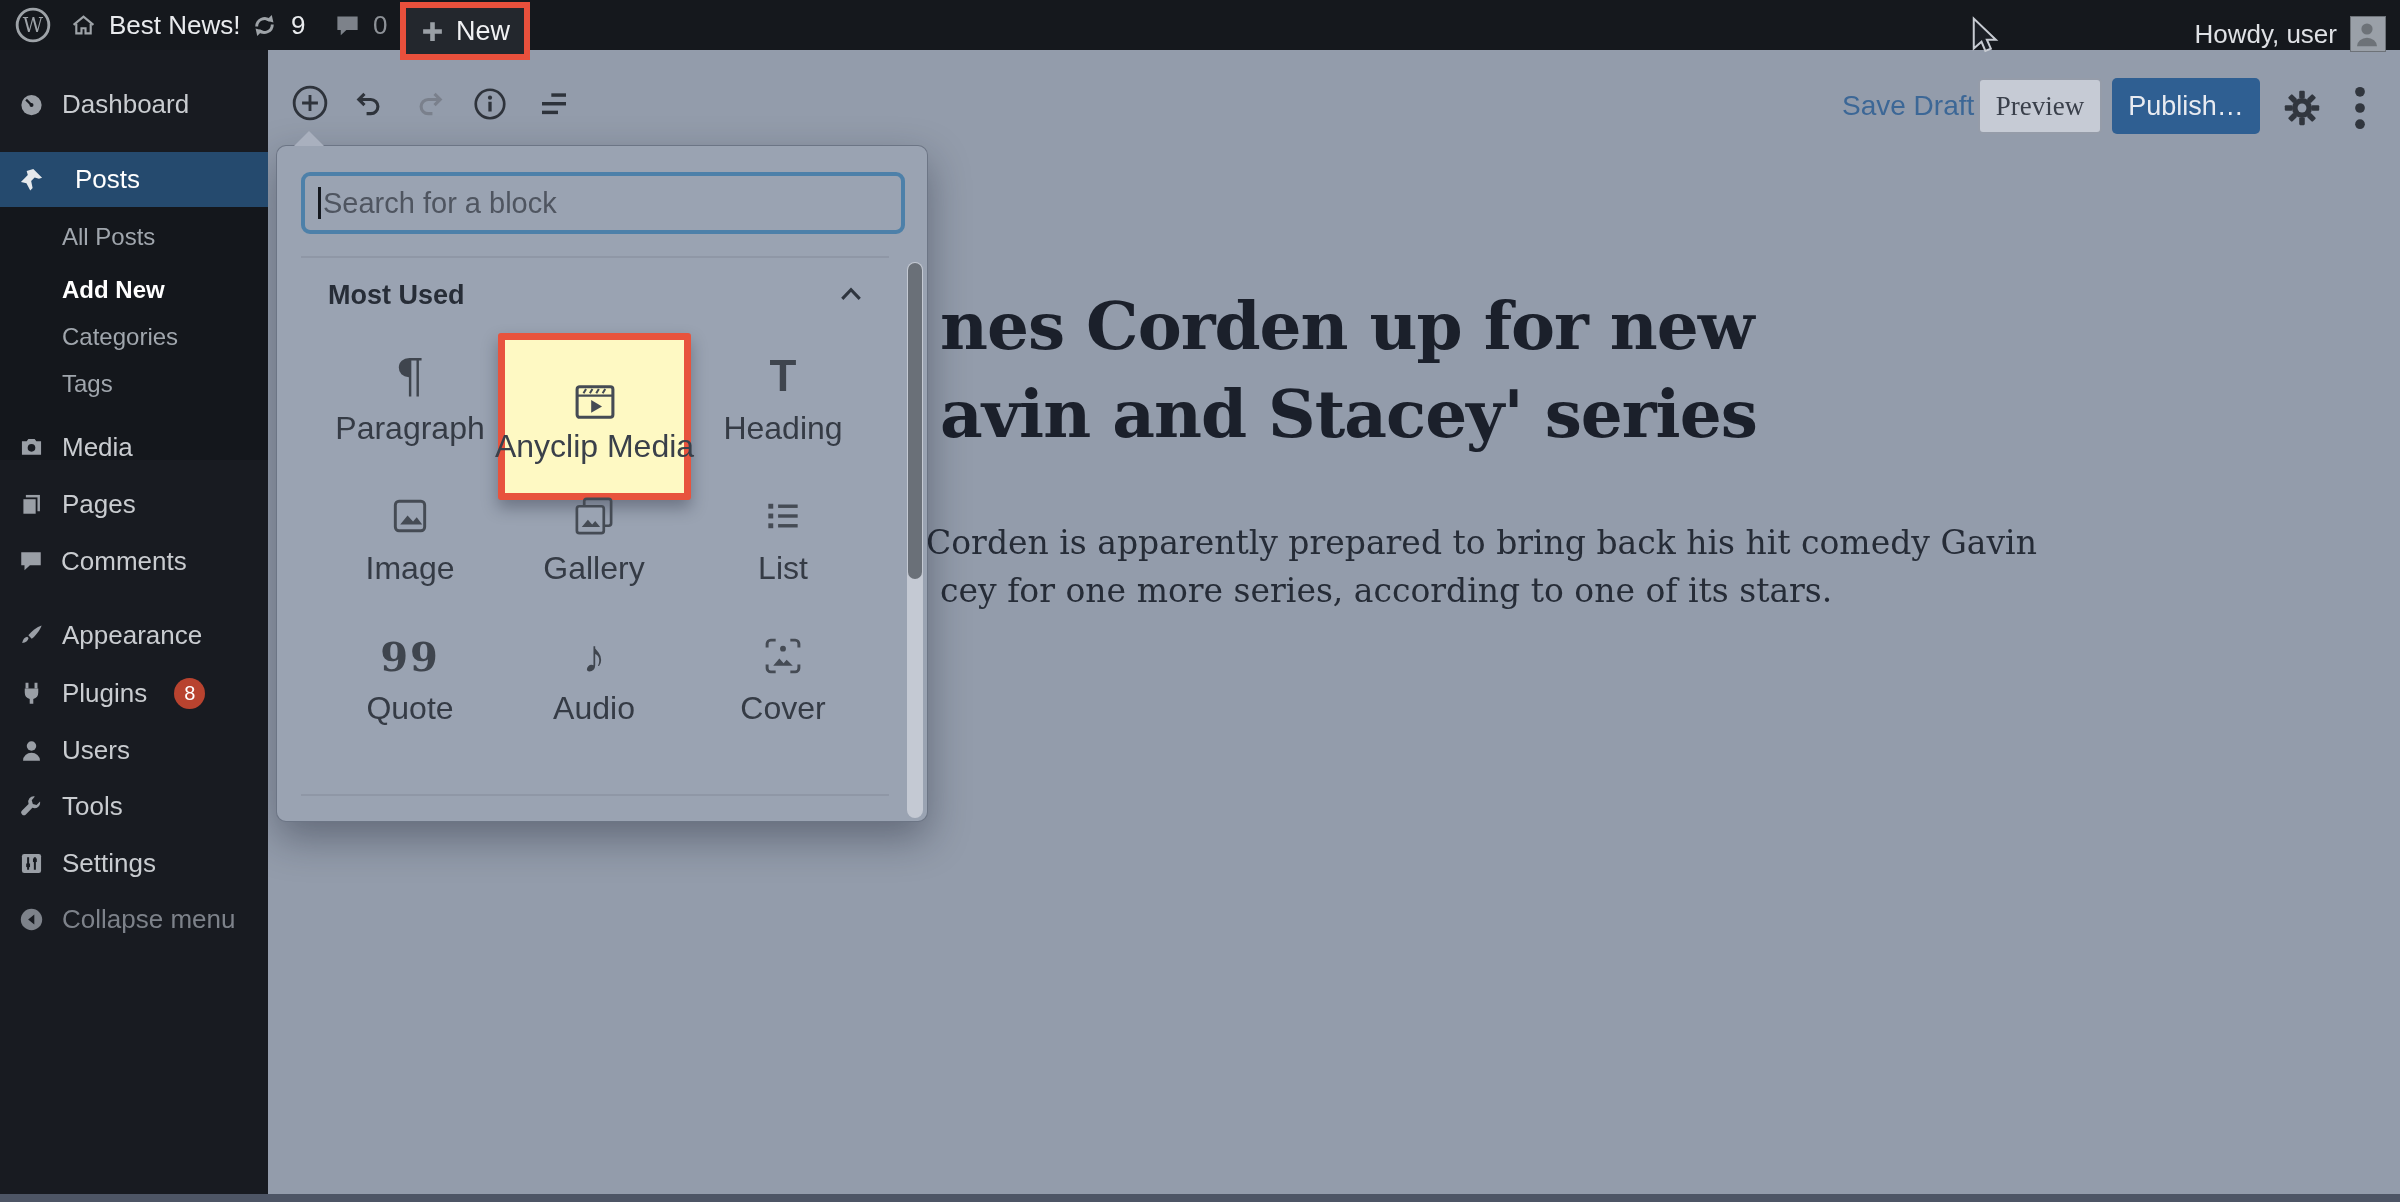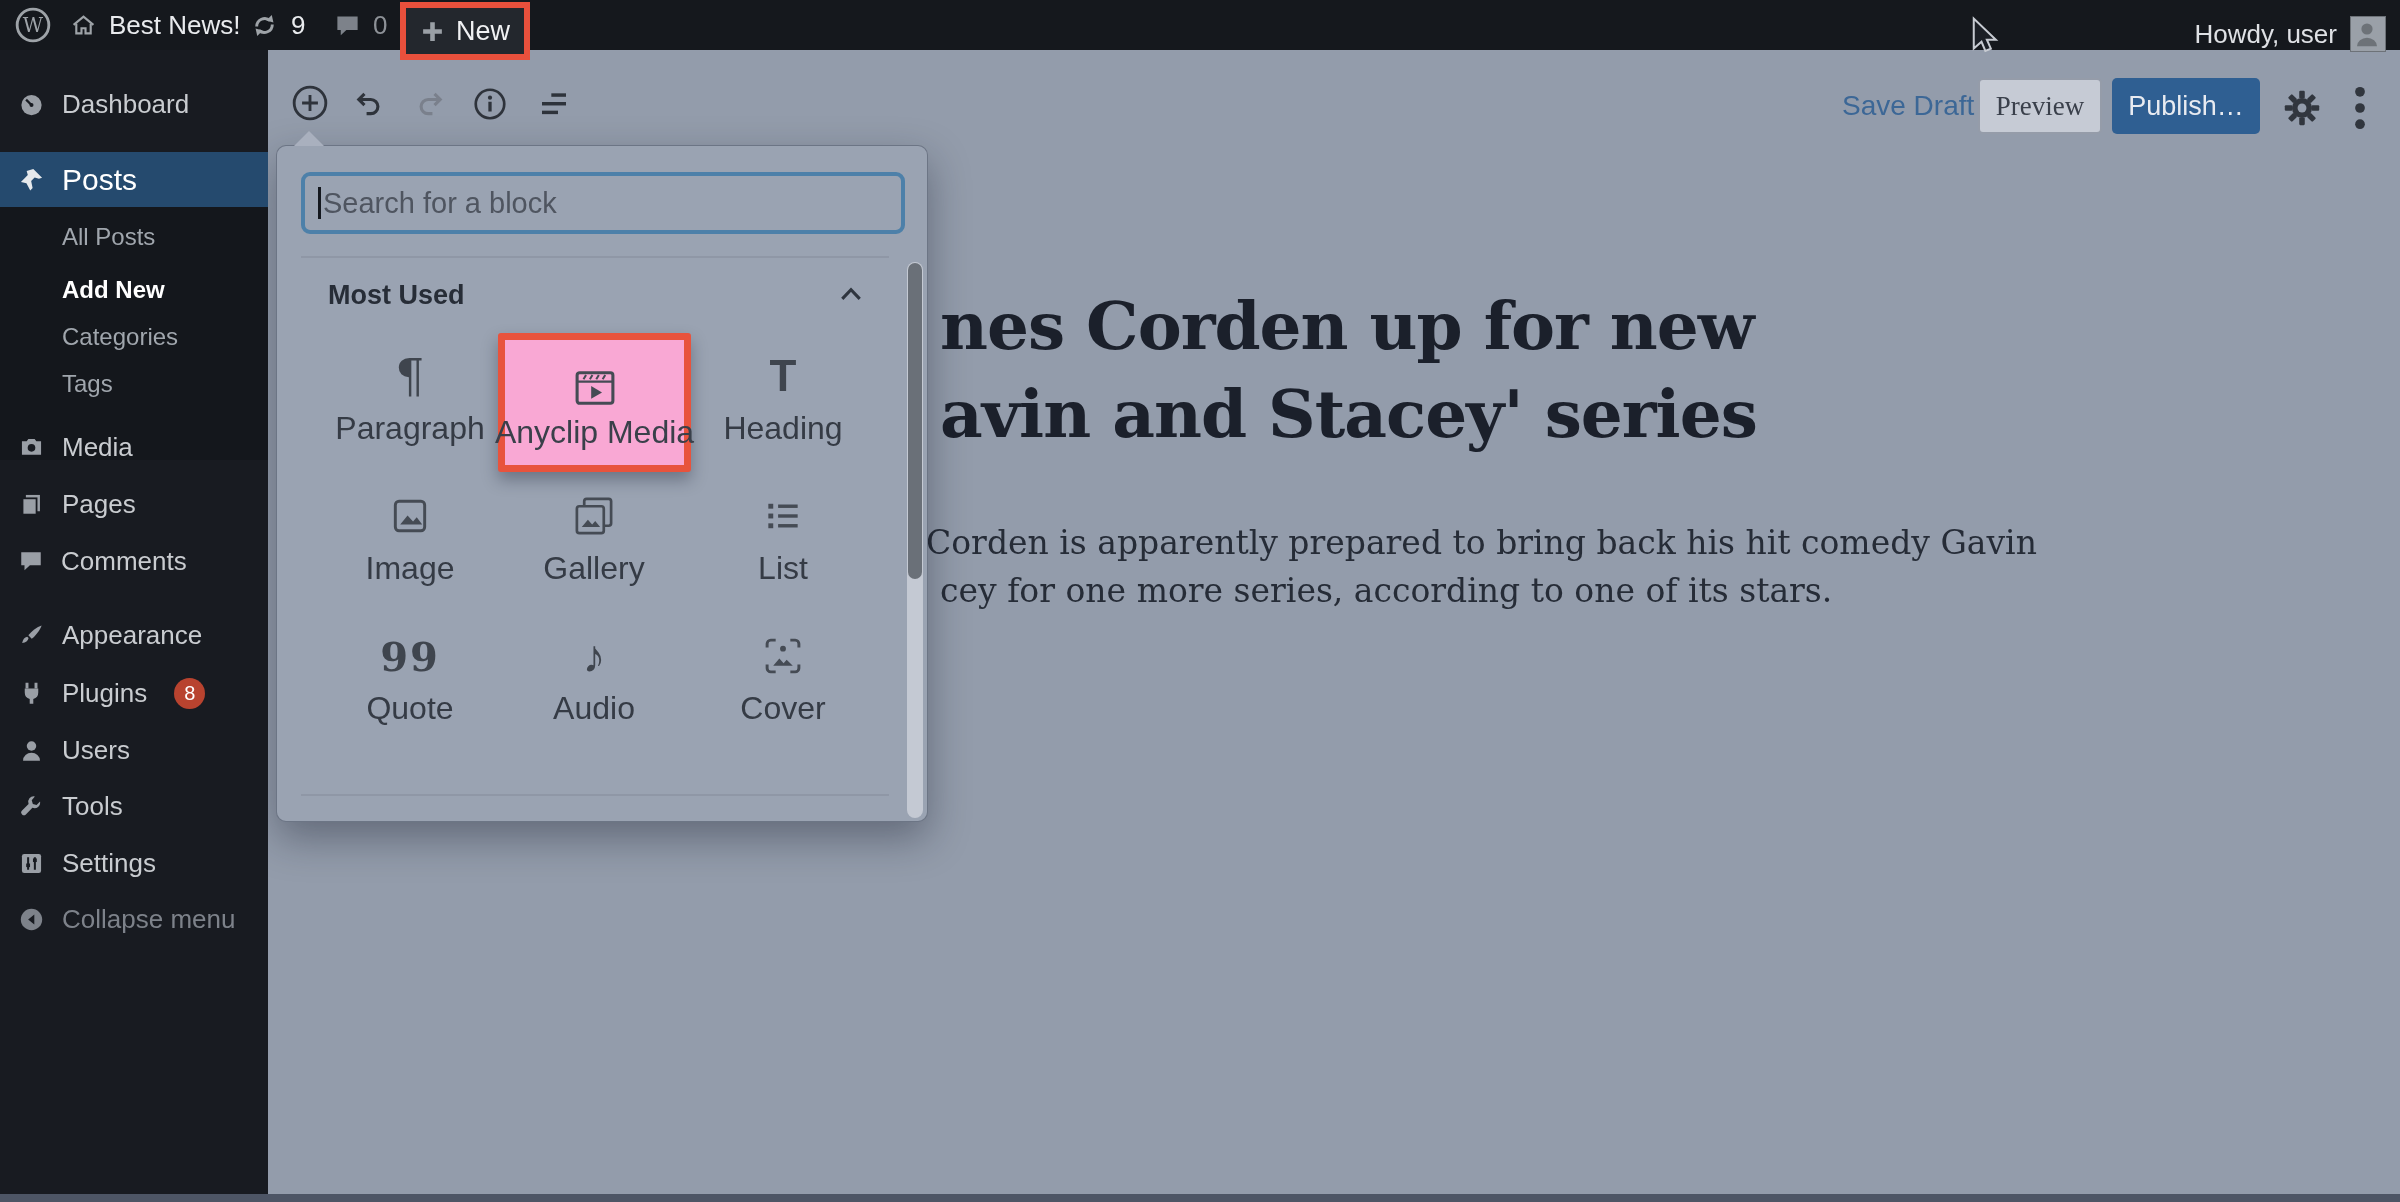--- a/index.html
+++ b/index.html
@@ -19,22 +19,22 @@
   #howdy{position:absolute;right:14px;top:0;height:68px;display:flex;align-items:center;gap:13px;
          color:#dfe1e5;font-size:26px;}
   #avatar{width:34px;height:34px;background:#9aa0a8;border:1px solid #6d7278;}
 
   
   #sidebar{position:absolute;left:0;top:50px;width:268px;height:1144px;background:#181b21;z-index:30;}
   .menu-item{position:absolute;left:0;width:268px;height:52px;display:flex;align-items:center;
              gap:17px;padding-left:18px;box-sizing:border-box;color:#c9ccd0;font-size:26px;}
   .menu-item .mi{color:#9a9fa6;}
   #posts-row{position:absolute;left:0;top:102px;width:268px;height:55px;background:#254a6e;
-             display:flex;align-items:center;gap:17px;padding-left:18px;box-sizing:border-box;
-             color:#ffffff;font-size:30px;}
+             display:flex;align-items:center;gap:30px;padding-left:18px;box-sizing:border-box;
+             color:#ffffff;font-size:26px;}
   #posts-row .mi{color:#e6e9ec;}
   #posts-wedge{position:absolute;left:252px;top:116px;width:0;height:0;
                border-top:14px solid transparent;border-bottom:14px solid transparent;
                border-right:16px solid #98a1b0;}
   #submenu-bg{position:absolute;left:0;top:157px;width:268px;height:253px;background:#14171c;}
   .sub-item{position:absolute;left:0;width:268px;height:34px;display:flex;align-items:center;
             padding-left:62px;box-sizing:border-box;font-size:24px;color:#a0a6ad;}
   .sub-current{color:#ffffff;font-weight:bold;}
   #plugins-badge{display:inline-flex;align-items:center;justify-content:center;width:31px;height:31px;
                  border-radius:50%;background:#b8432f;color:#fff;font-size:20px;margin-left:10px;}
@@ -70,22 +70,22 @@
   .pdivider{position:absolute;left:24px;width:588px;height:2px;background:#868e9c;opacity:.55;}
   #most-used{position:absolute;left:51px;top:134px;font-size:27px;font-weight:bold;color:#272d37;}
   #chevron{position:absolute;left:562px;top:140px;color:#2f353f;}
   #scroll-track{position:absolute;left:630px;top:116px;width:16px;height:556px;background:#c4c9d3;border-radius:8px;}
   #scroll-thumb{position:absolute;left:1px;top:1px;width:14px;height:316px;background:#6a7078;border-radius:7px;}
 
   .cell{position:absolute;width:190px;height:130px;display:flex;flex-direction:column;align-items:center;}
   .icon-box{height:74px;display:flex;align-items:center;justify-content:center;color:#3f454e;}
   .blabel{font-size:32px;line-height:30px;color:#353b45;white-space:nowrap;}
   .glyph-serif{font-family:"DejaVu Serif","Liberation Serif",serif;}
-  #anyclip-tile{position:absolute;left:221px;top:187px;width:193px;height:139px;box-sizing:border-box;
-                background:#f9a8d4;border:7px solid #e8533d;border-radius:3px;
+  #anyclip-tile{position:absolute;left:221px;top:187px;width:193px;height:167px;box-sizing:border-box;
+                background:#fef9c3;border:7px solid #e8533d;border-radius:3px;
                 display:flex;flex-direction:column;align-items:center;justify-content:center;
                 box-shadow:0 8px 16px rgba(25,32,50,.35);}
   #anyclip-tile .icon-box{height:58px;}
   #anyclip-tile .blabel{color:#3a404a;}
 
   #bottom-strip{position:absolute;left:0;top:1194px;width:2400px;height:8px;background:#4d5565;z-index:50;}
   #cursor{position:absolute;left:1970px;top:16px;z-index:60;}
 </style>
 </head>
 <body>

